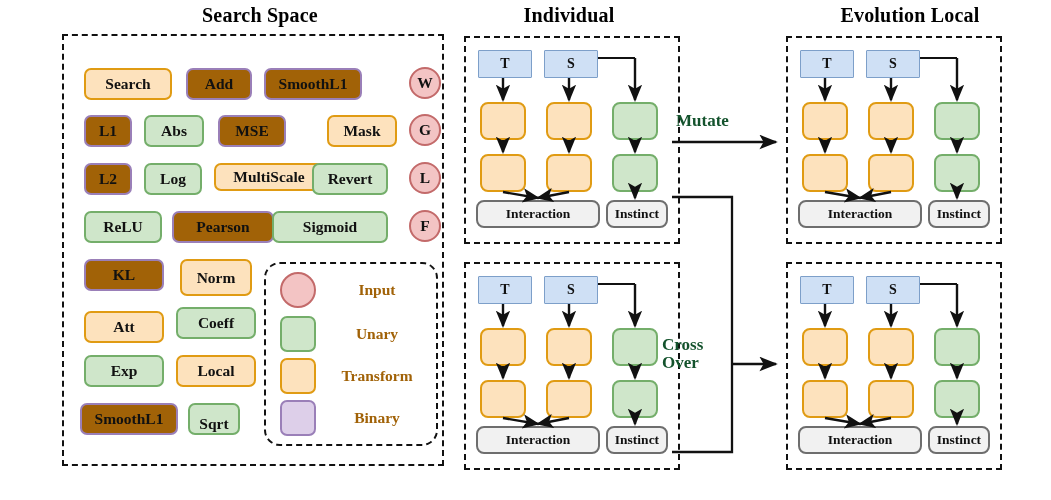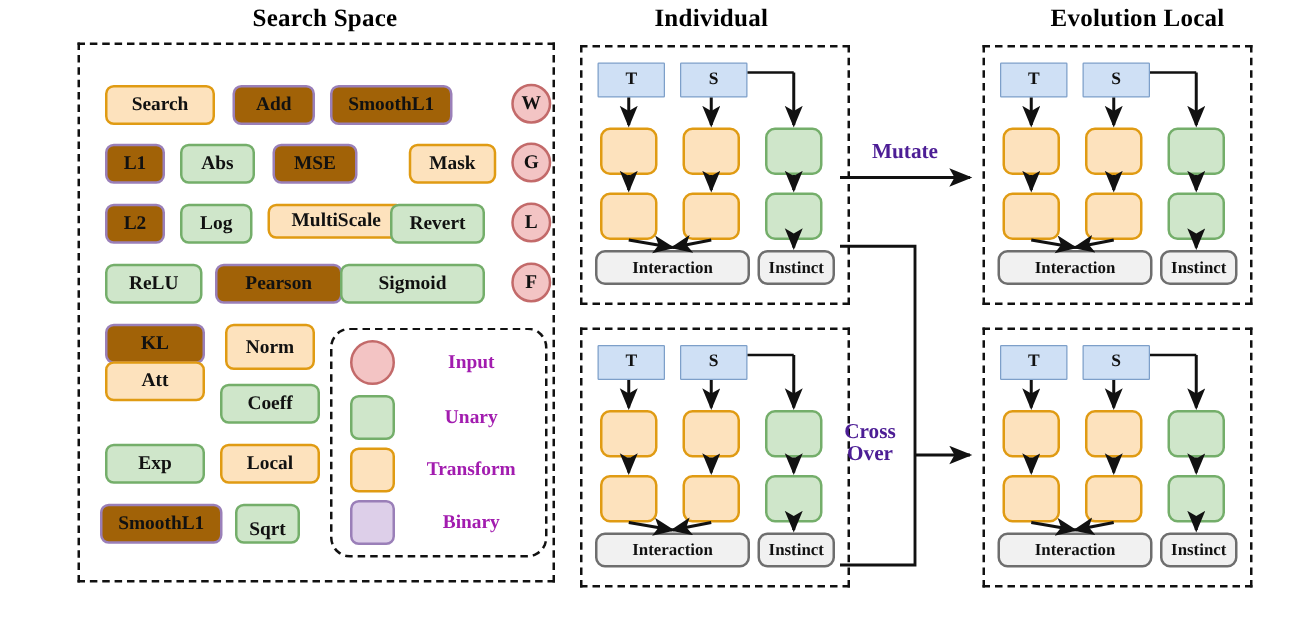--- a/index.html
+++ b/index.html
@@ -33,38 +33,38 @@
   }
 
   
   .legend-box{
     position:absolute;border:2.5px dashed #111;border-radius:16px;
   }
   .legend-swatch{position:absolute;box-sizing:border-box;}
   .legend-swatch.sq{border-radius:7px;border:2px solid #000;}
   .legend-swatch.ci{border-radius:50%;background:#f3c4c4;border:2px solid #c36a6a;}
   .legend-label{
-    position:absolute;font-weight:bold;font-size:15.5px;color:#a21caf;white-space:nowrap;
+    position:absolute;font-weight:bold;font-size:15.5px;color:#a16207;white-space:nowrap;
   }
 
   
   .gnode{
     position:absolute;box-sizing:border-box;display:flex;
     align-items:center;justify-content:center;
     font-weight:bold;color:#111;white-space:nowrap;
   }
   .n-input{background:#cfe0f5;border:1.6px solid #7d9fc9;font-size:14px;border-radius:1px;}
   .n-tr{background:#fde2bd;border:2px solid #e09b13;border-radius:8px;}
   .n-un{background:#cfe6ca;border:2px solid #74ae6a;border-radius:8px;}
   .n-out{background:#f1f1f1;border:2px solid #6e6e6e;border-radius:8px;font-size:13.5px;}
 
   svg.edges{position:absolute;left:0;top:0;overflow:visible;pointer-events:none;}
   .op-label{
-    position:absolute;font-weight:bold;font-size:17px;color:#4c1d95;
-    text-align:center;line-height:1.05;white-space:nowrap;
+    position:absolute;font-weight:bold;font-size:17px;color:#14532d;
+    line-height:1.05;white-space:nowrap;
   }
 </style>
 </head>
 <body>
 
 <div class="col-title" style="left:60px;top:4px;width:400px;">Search Space</div>
 <div class="col-title" style="left:464px;top:4px;width:210px;">Individual</div>
 <div class="col-title" style="left:790px;top:4px;width:240px;">Evolution Local</div>
 
 <div class="dashed-panel" style="left:62px;top:34px;width:378px;height:428px;"></div>
@@ -122,21 +122,21 @@
     </div>
     <div class="circ" style="left: 409px; top: 210px; width: 32px; height: 32px;">
       <span>F</span>
     </div>
     <div class="chip t-binary" style="left: 84px; top: 259px; width: 80px; height: 32px;">
       <span>KL</span>
     </div>
     <div class="chip t-transform" style="left: 180px; top: 259px; width: 72px; height: 37px;">
       <span>Norm</span>
     </div>
-    <div class="chip t-transform" style="left: 84px; top: 289px; width: 80px; height: 32px;">
+    <div class="chip t-transform" style="left: 84px; top: 311px; width: 80px; height: 32px;">
       <span>Att</span>
     </div>
     <div class="chip t-unary" style="left: 176px; top: 307px; width: 80px; height: 32px;">
       <span>Coeff</span>
     </div>
     <div class="chip t-unary" style="left: 84px; top: 355px; width: 80px; height: 32px;">
       <span>Exp</span>
     </div>
     <div class="chip t-transform" style="left: 176px; top: 355px; width: 80px; height: 32px;">
       <span>Local</span>

